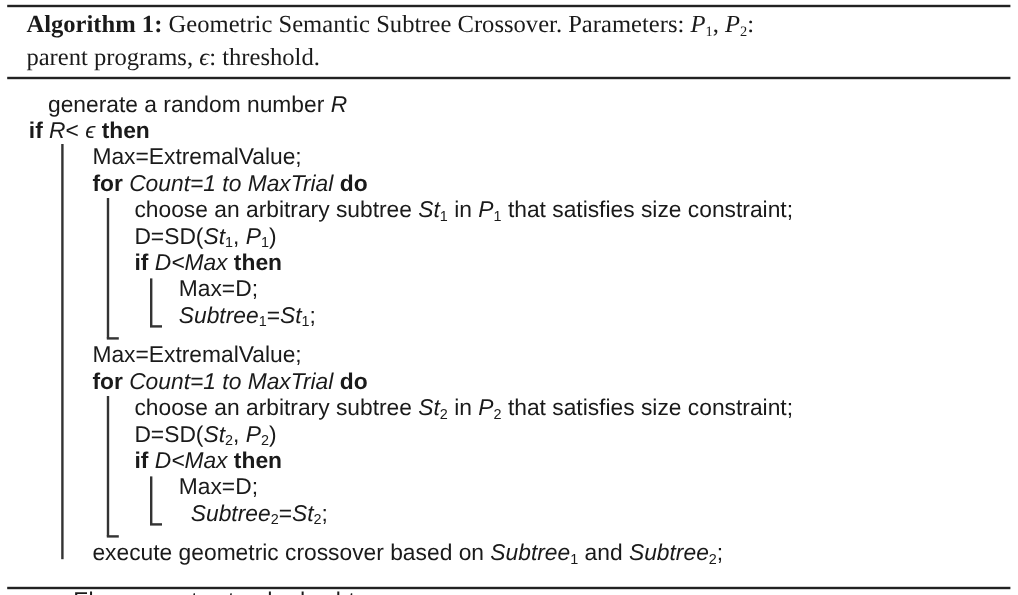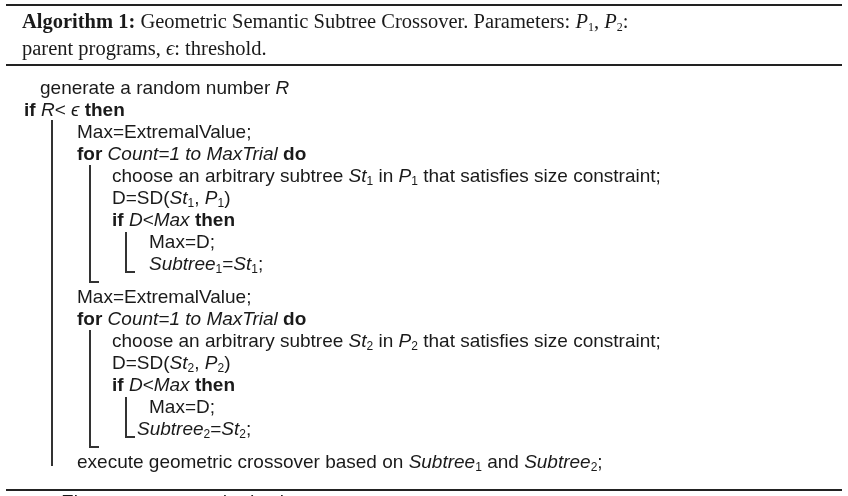--- a/index.html
+++ b/index.html
@@ -106,21 +106,21 @@
     <span>D=SD(</span><span class="m">St</span><sub>2</sub><span>, </span><span class="m">P</span><sub>2</sub><span>)</span>
   </div>
   <div class="line" style="left:112px; top:374px;">
     <span class="kw">if</span>
     <span class="m">D&lt;Max</span>
     <span class="kw">then</span>
   </div>
   <div class="line" style="left:149px; top:396px;">
     <span>Max=D;</span>
   </div>
-  <div class="line" style="left:137px; top:418px;">
+  <div class="line" style="left:159px; top:418px;">
     <span class="m">Subtree</span><sub>2</sub><span>=</span><span class="m">St</span><sub>2</sub><span>;</span>
   </div>
   <div class="line" style="left:77px; top:451px;">
     <span>execute geometric crossover based on </span><span class="m">Subtree</span><sub>1</sub><span> and </span><span class="m">Subtree</span><sub>2</sub><span>;</span>
   </div>
   <div class="line" style="left:40px; top:469px; white-space: pre;">
     <span>Else  execute standard subtree crossover</span>
   </div>
 
   <div class="rule rule-bot"></div>

